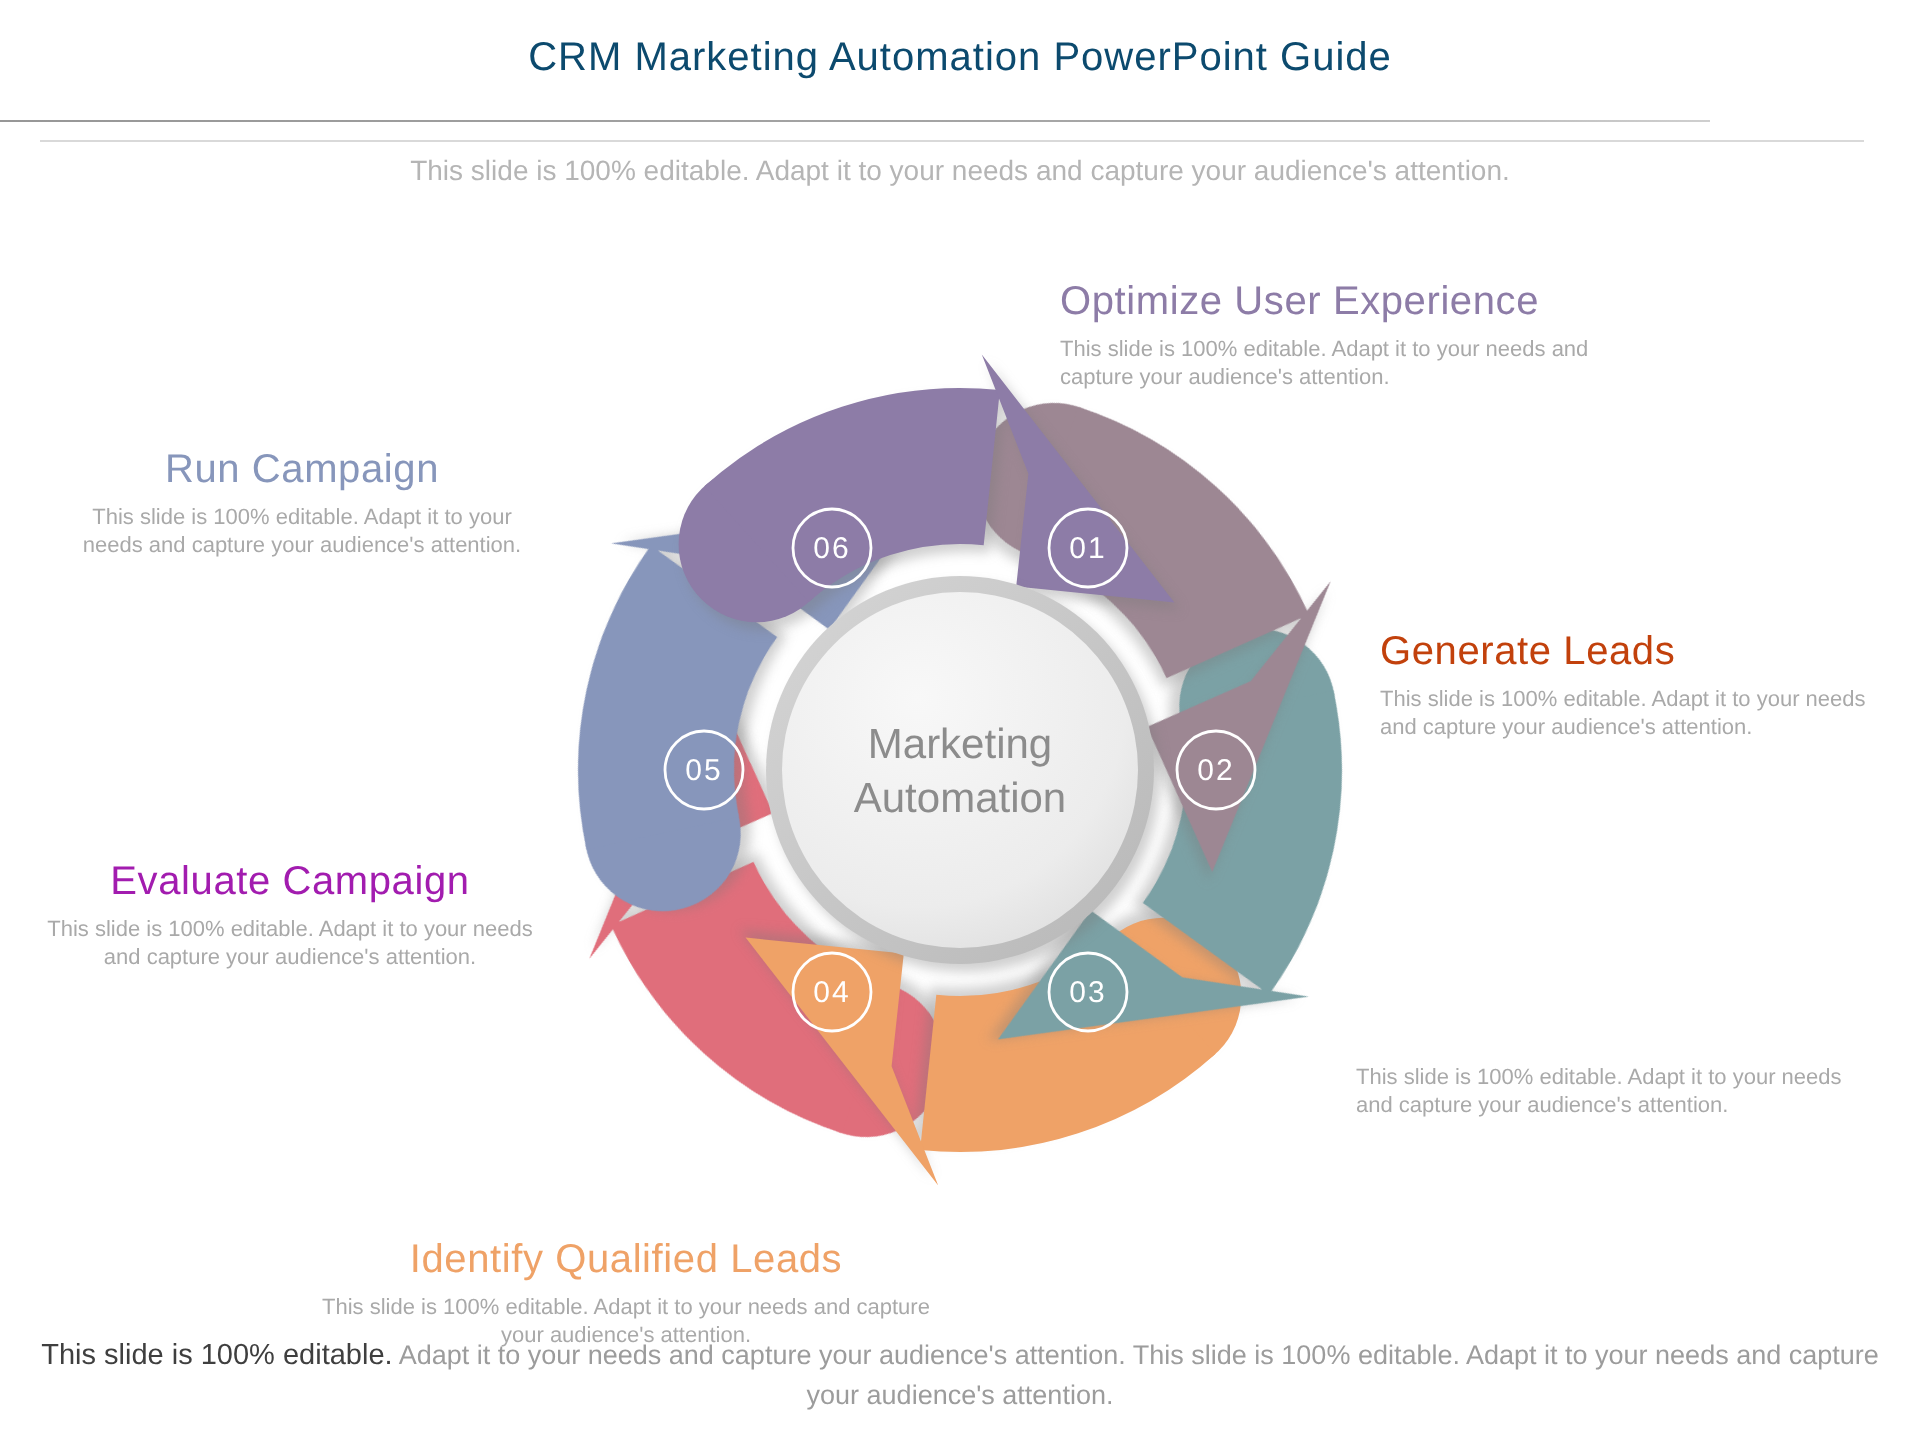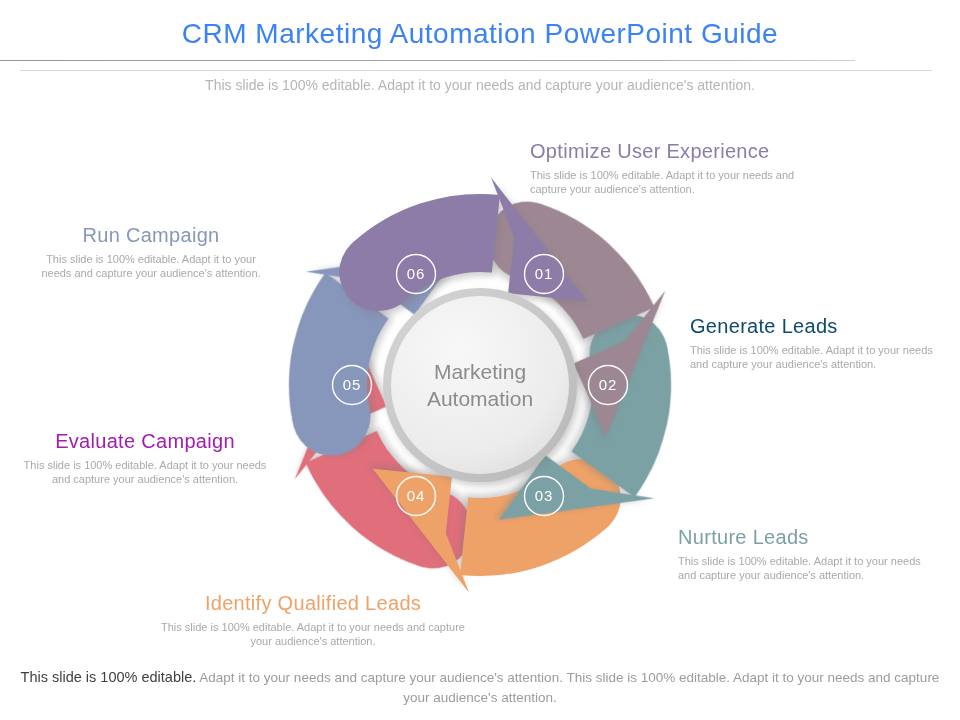--- a/index.html
+++ b/index.html
@@ -1,37 +1,37 @@
 <!DOCTYPE html>
 <html><head>
 <meta charset="utf-8">
 <style>
   * { margin:0; padding:0; box-sizing:border-box; }
   html,body { width:960px; height:720px; background:#ffffff; overflow:hidden;
               font-family:"Liberation Sans", sans-serif; }
   .slide { position:relative; width:960px; height:720px; background:#ffffff; }
 
   .title { position:absolute; top:18px; left:0; width:100%; text-align:center;
-           font-size:28px; color:#3b82f6; letter-spacing:0.5px; }
+           font-size:20px; color:#0c4a6e; letter-spacing:0.5px; }
   .rule1 { position:absolute; top:60px; left:0; width:855px; height:1px;
            background:linear-gradient(to right,#979797 0%,#a8a8a8 70%,#cfcfcf 100%); }
   .rule2 { position:absolute; top:70px; left:20px; width:912px; height:1px; background:#d9d9d9; }
   .subtitle { position:absolute; top:77px; left:0; width:100%; text-align:center;
               font-size:14px; color:#b5b5b5; }
 
   .wheel { position:absolute; left:240px; top:145px; width:480px; height:480px; }
   .shadowed { filter:drop-shadow(3px 4px 3px rgba(120,120,120,0.35)); }
   .badge-num { font-size:15px; fill:#ffffff; letter-spacing:1px; text-anchor:middle; }
   .center-label { font-size:21px; fill:#8c8c8c; text-anchor:middle; }
 
   .step-block { position:absolute; }
   .step-h { font-size:20px; letter-spacing:0.3px; line-height:22px; }
   .step-d { font-size:11px; color:#a9a9a9; line-height:14px; margin-top:6px; }
 
-  .al { text-align:left;margin-top:24px; } .ar { text-align:center; } .ac { text-align:center; }
+  .al { text-align:left;margin-top:24px; } .ar { text-align:center; } .ac { text-align:center;margin-top:27px; }
   .b-optimize { left:530px; top:116px; width:268px; }
   .b-generate { left:690px; top:291px; width:245px; }
   .b-nurture  { left:678px; top:502px; width:250px; }
   .b-identify { left:158px; top:592px; width:310px; }
   .b-evaluate { left:18px;  top:430px; width:254px; }
   .b-run      { left:30px;  top:224px; width:242px; }
 
   .footer { position:absolute; bottom:12px; left:10px; width:940px; text-align:center;
             font-size:13.5px; color:#9c9c9c; line-height:20px; }
   .footer .hl { color:#3f3f3f; font-size:14.5px; }
@@ -126,25 +126,24 @@
       <circle cx="176" cy="129" r="19.5" fill="none" stroke="#ffffff" stroke-width="1.4"></circle>
       <text class="badge-num" x="176" y="134">06</text>
     </g>
   </svg>
 
   <div class="step-block b-optimize al">
     <div class="step-h" style="color: rgb(141, 124, 167);">Optimize User Experience</div>
     <div class="step-d">This slide is 100% editable. Adapt it to your needs and capture your audience's attention.</div>
   </div>
   <div class="step-block b-generate al">
-    <div class="step-h" style="color: #0c4a6e;">Generate Leads</div>
+    <div class="step-h" style="color: #c2410c;">Generate Leads</div>
     <div class="step-d">This slide is 100% editable. Adapt it to your needs and capture your audience's attention.</div>
   </div>
   <div class="step-block b-nurture al">
-    <div class="step-h" style="color: rgb(123, 161, 165);">Nurture Leads</div>
     <div class="step-d">This slide is 100% editable. Adapt it to your needs and capture your audience's attention.</div>
   </div>
   <div class="step-block b-identify ac">
     <div class="step-h" style="color: rgb(239, 162, 103);">Identify Qualified Leads</div>
     <div class="step-d">This slide is 100% editable. Adapt it to your needs and capture your audience's attention.</div>
   </div>
   <div class="step-block b-evaluate ar">
     <div class="step-h" style="color: #a21caf;">Evaluate Campaign</div>
     <div class="step-d">This slide is 100% editable. Adapt it to your needs and capture your audience's attention.</div>
   </div>

